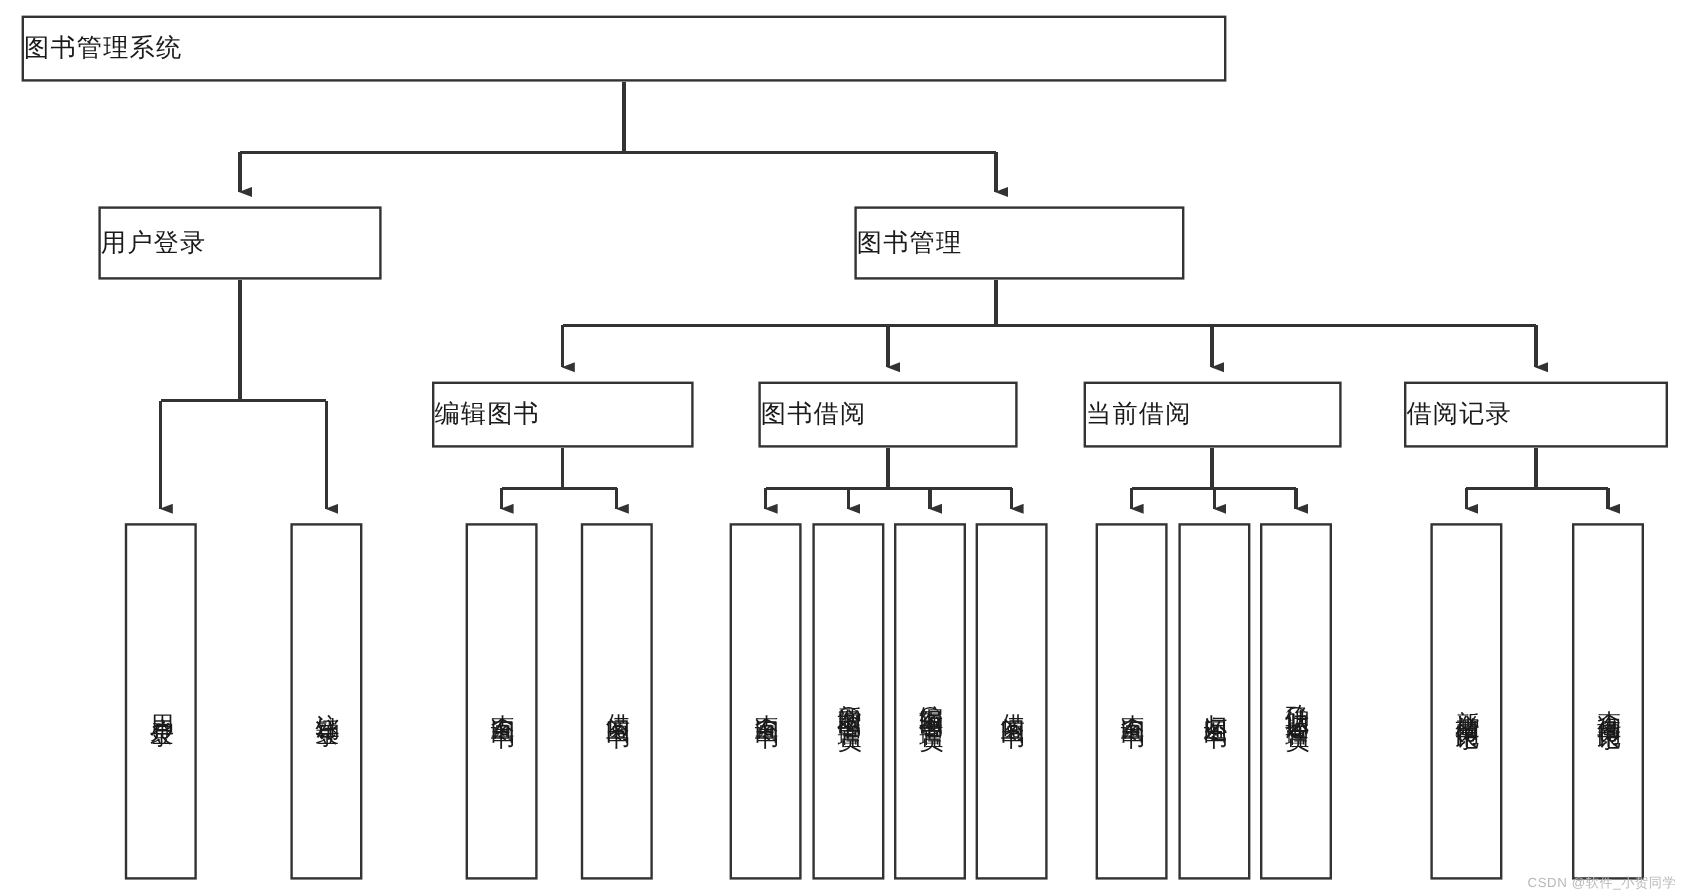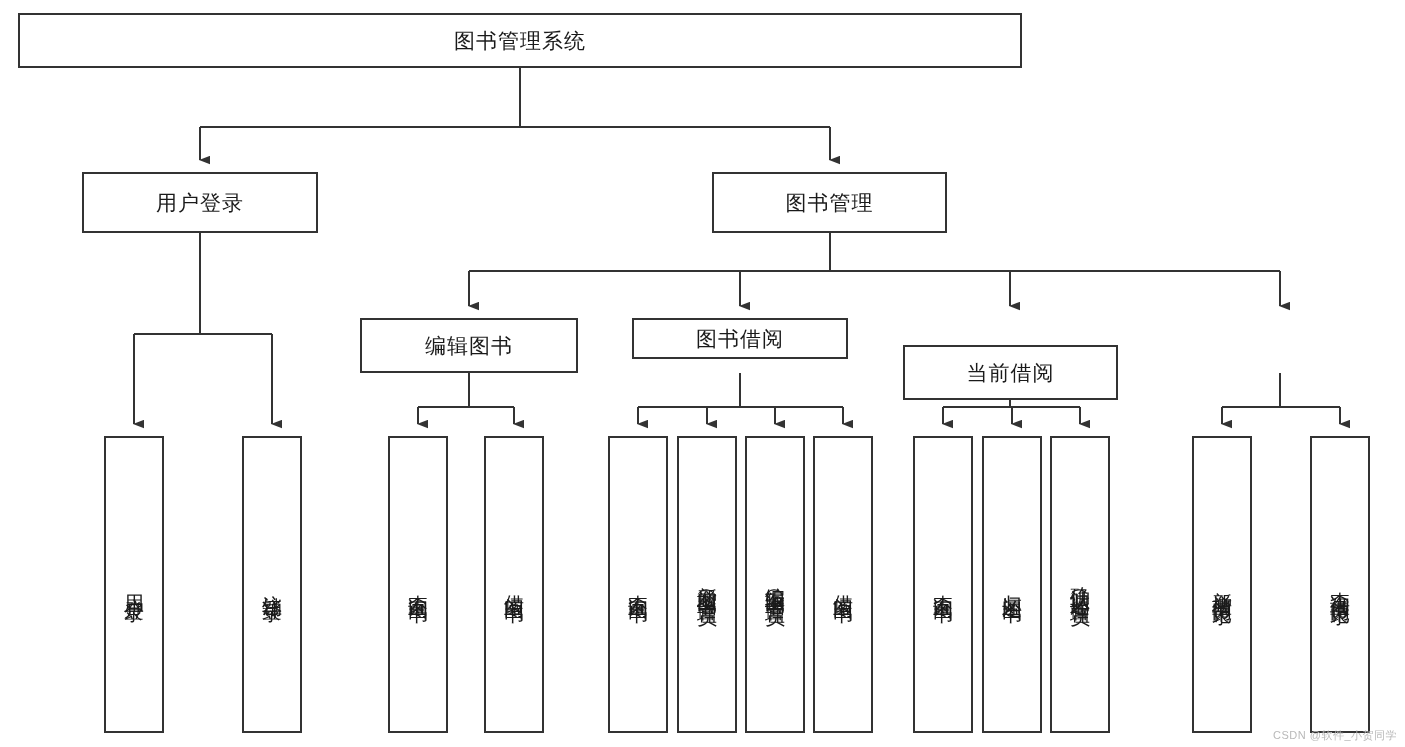--- a/index.html
+++ b/index.html
@@ -26,21 +26,20 @@
     width: 1405px;
     height: 747px;
   }
   .node-box {
     position: absolute;
     box-sizing: border-box;
     background: #ffffff;
     border: 2px solid #333333;
     display: flex;
     align-items: center;
-    justify-content: center;
     color: #1a1a1a;
   }
   .node-box.horizontal {
     font-size: 21px;
     line-height: 1.2;
     letter-spacing: 1px;
   }
   .node-box.vertical {
     writing-mode: vertical-rl;
     text-orientation: upright;
@@ -129,32 +128,35 @@
     </g>
   </svg>
 
   <div class="node-box horizontal" style="left:18px; top:13px; width:1004px; height:55px;">
     <span class="node-label">图书管理系统</span>
   </div>
 
   <div class="node-box horizontal" style="left:82px; top:172px; width:236px; height:61px;">
     <span class="node-label">用户登录</span>
   </div>
-  <div class="node-box horizontal" style="left:712px; top:172px; width:235px; height:61px;">
+  <div class="node-box horizontal" style="left:712px; top:172px; width:275px; height:61px;">
     <span class="node-label">图书管理</span>
   </div>
 
   <div class="node-box horizontal" style="left:360px; top:318px; width:218px; height:55px;">
     <span class="node-label">编辑图书</span>
   </div>
-  <div class="node-box horizontal" style="left:632px; top:318px; width:216px; height:41px;">
+  <div class="node-box horizontal" style="left:632px; top:318px; width:216px; height:55px;">
     <span class="node-label">图书借阅</span>
   </div>
-  <div class="node-box horizontal" style="left:903px; top:318px; width:215px; height:55px;margin-top:27px;">
+  <div class="node-box horizontal" style="left:903px; top:318px; width:215px; height:55px;">
     <span class="node-label">当前借阅</span>
+  </div>
+  <div class="node-box horizontal" style="left:1170px; top:318px; width:220px; height:55px;">
+    <span class="node-label">借阅记录</span>
   </div>
 
   <div class="node-box vertical" style="left:104px; top:436px; width:60px; height:297px;">
     <span class="node-label">用户登录</span>
   </div>
   <div class="node-box vertical" style="left:242px; top:436px; width:60px; height:297px;">
     <span class="node-label">注销登录</span>
   </div>
 
   <div class="node-box vertical" style="left:388px; top:436px; width:60px; height:297px;">

